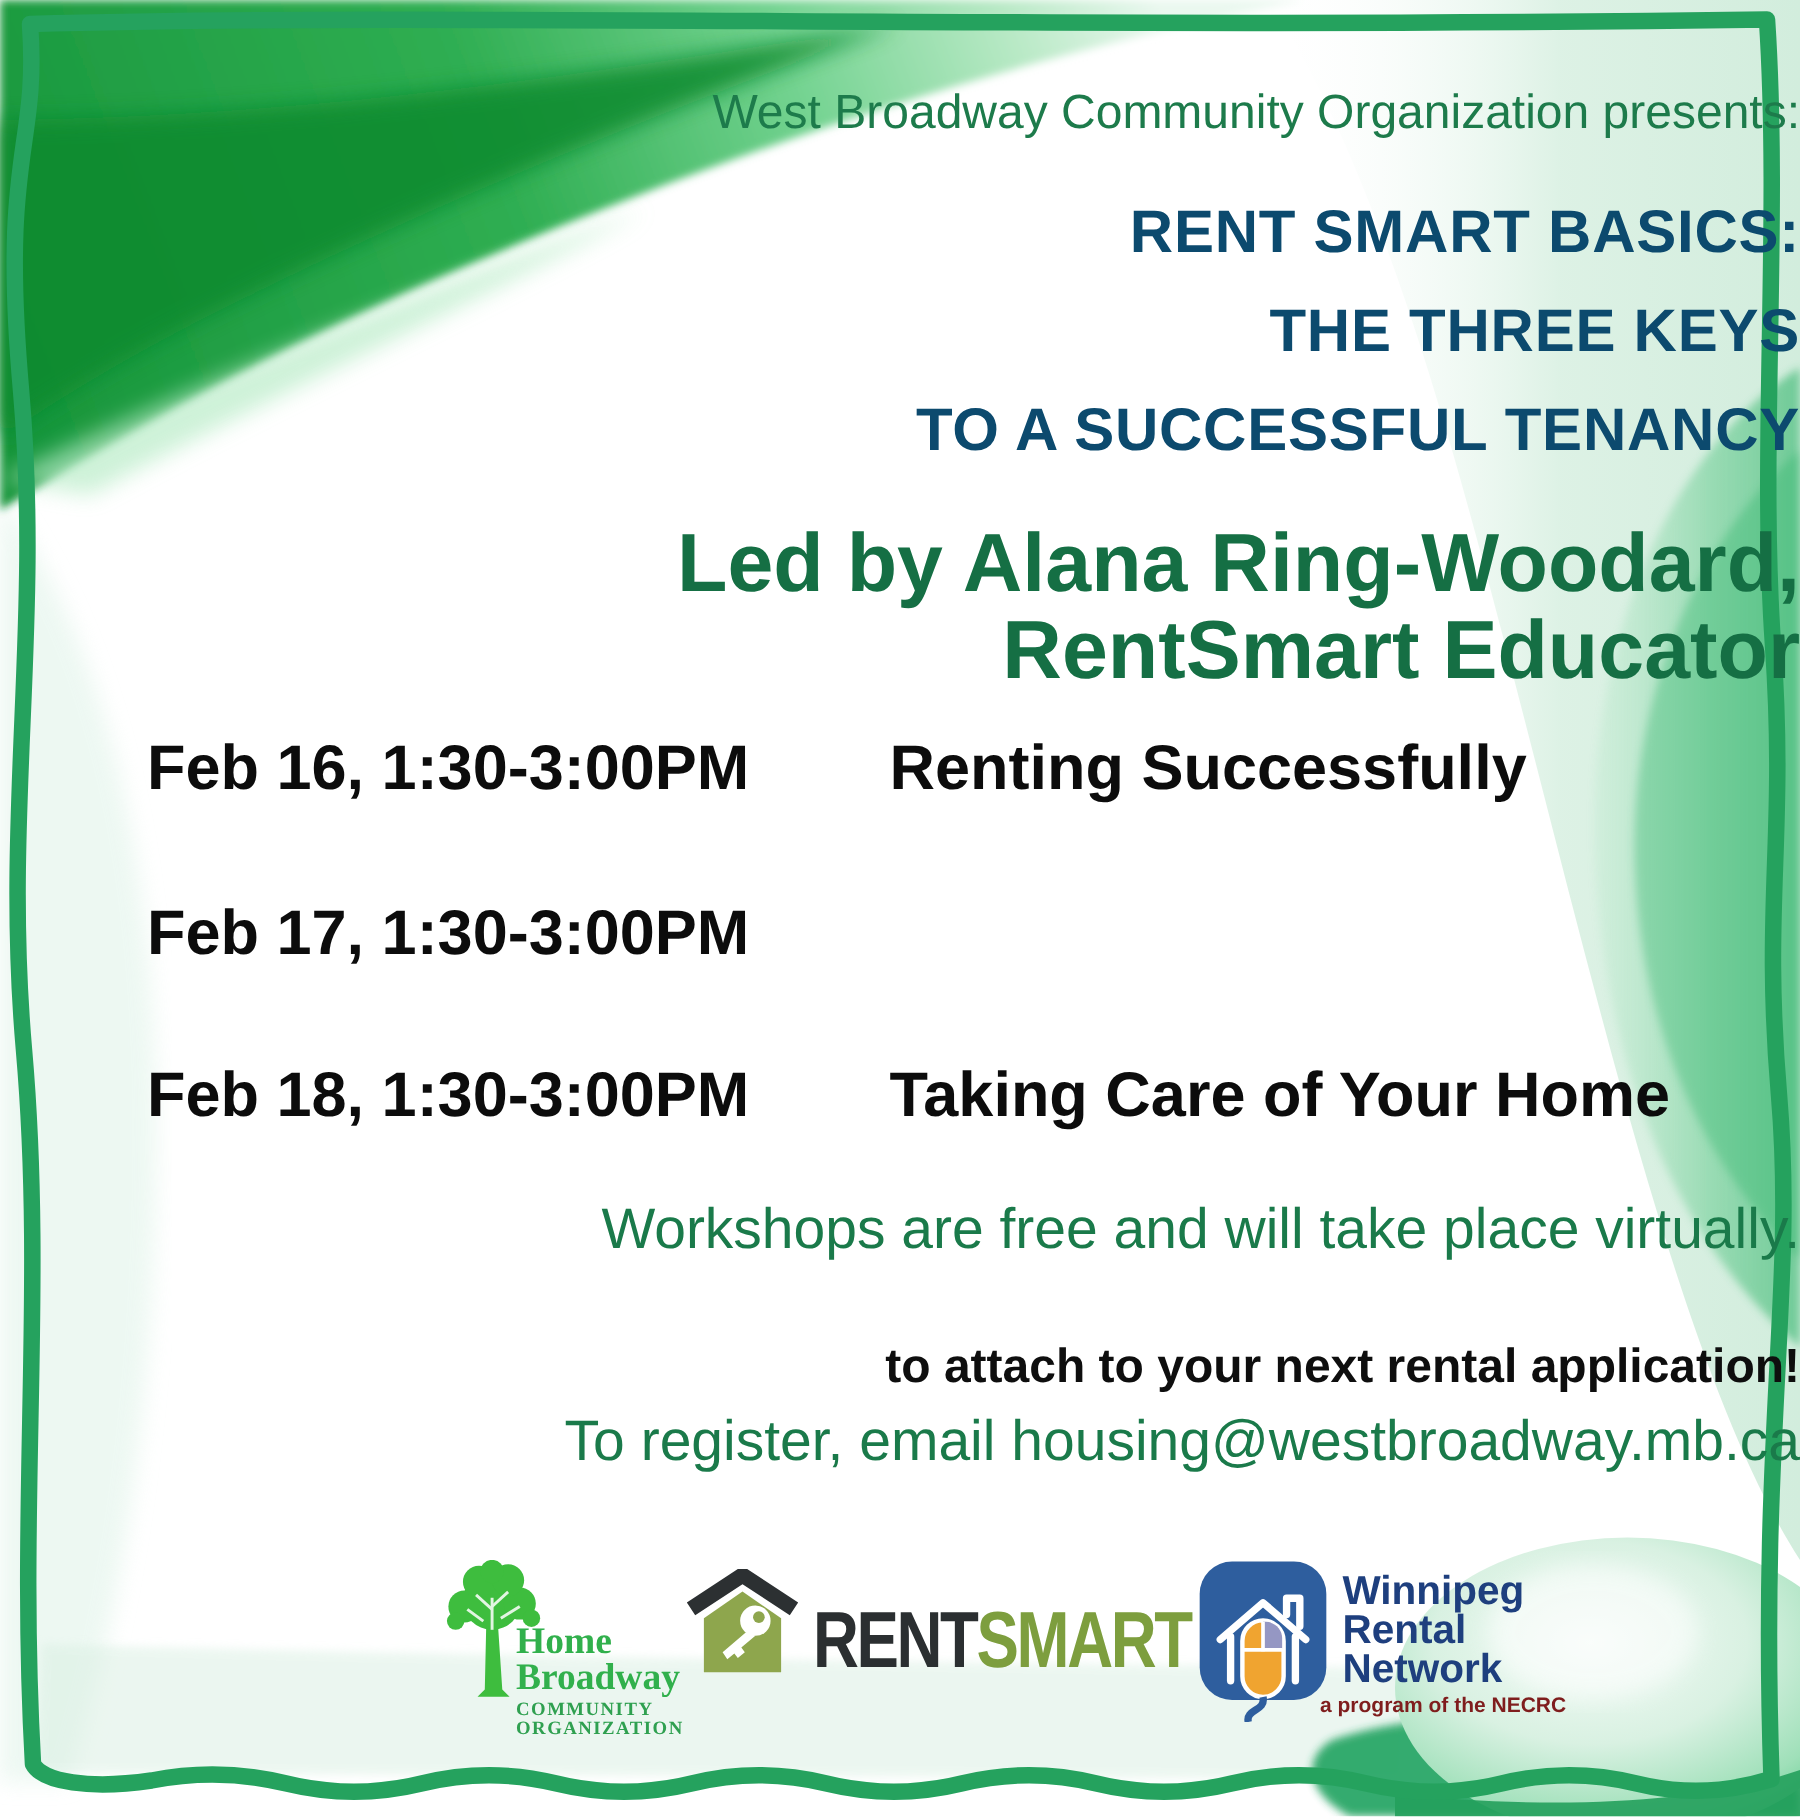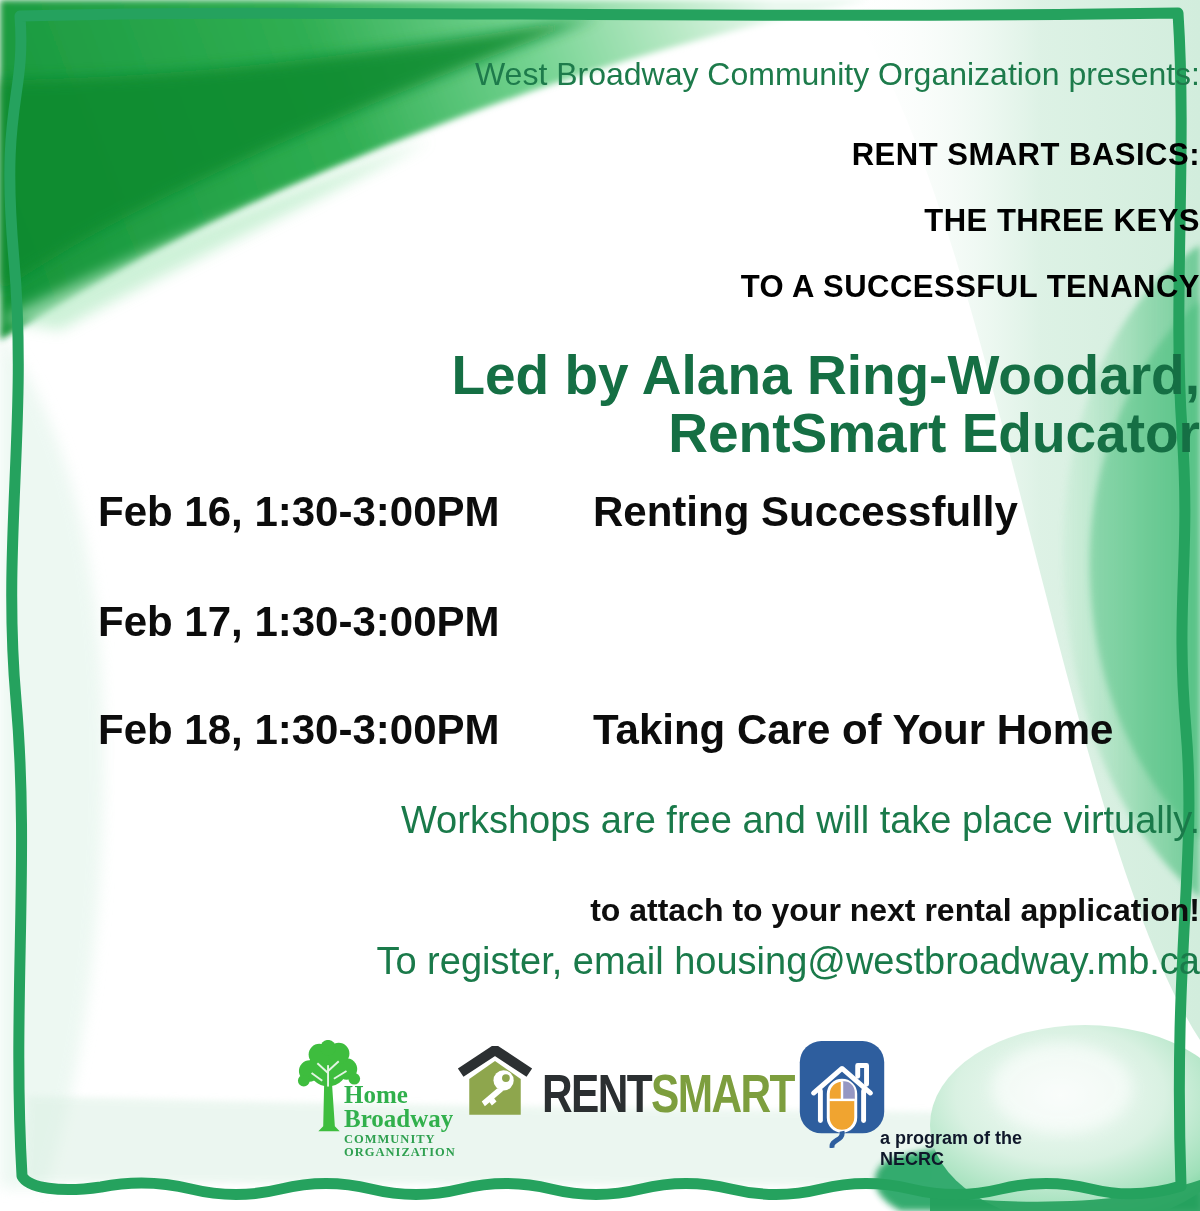--- a/index.html
+++ b/index.html
@@ -2,21 +2,21 @@
 <html><head>
 <meta charset="utf-8">
 <style>
   html,body{margin:0;padding:0;background:#fff;}
   #poster{position:relative;width:1200px;height:1211px;background:#ffffff;overflow:hidden;
           font-family:"Liberation Sans",sans-serif;}
   .abs{position:absolute;}
   .ctr{position:absolute;left:0;width:1200px;text-align:right;}
 
   .presents{top:56px;font-size:32px;color:#1d7b4b;}
-  .title{top:122px;font-size:31px;line-height:66px;font-weight:bold;color:#000000;letter-spacing:.5px;}
+  .title{top:122px;font-size:40px;line-height:66px;font-weight:bold;color:#0c4a6e;letter-spacing:.5px;}
   .ledby{top:346px;font-size:55px;line-height:58px;font-weight:bold;color:#156f44;}
 
   .sched-row{position:absolute;left:0;width:1200px;height:54px;font-size:42px;font-weight:bold;
              color:#0c0c0c;white-space:nowrap;}
   .sched-row .date{position:absolute;left:60px;margin-left:38px;}
   .sched-row .session{position:absolute;left:557px;margin-left:36px;}
   .r1{top:488px;} .r2{top:598px;text-align:right;} .r3{top:706px;}
 
   .freeline{top:799px;font-size:38px;color:#1a7a4a;}
   .attend1{top:846px;font-size:38px;font-weight:bold;color:#0e0e0e;}
@@ -36,21 +36,21 @@
   #rs-logo .house{position:absolute;left:0;top:4px;}
   #rs-logo .wordmark{position:absolute;left:86px;top:22px;font-size:53px;font-weight:bold;
                      letter-spacing:-2px;white-space:nowrap;transform:scaleX(.8);transform-origin:left top;
                      line-height:60px;}
   #rs-logo .w1{color:#2b2f31;} #rs-logo .w2{color:#7d9e3e;}
 
   #wrn-logo{left:798px;top:1038px;width:260px;height:115px;}
   #wrn-logo .wrn-icon{position:absolute;left:0;top:2px;}
   #wrn-logo .wrn-name{position:absolute;left:97px;top:9px;font-size:27px;line-height:26px;
                       font-weight:bold;color:#1e3f7e;}
-  #wrn-logo .wrn-tag{position:absolute;left:82px;top:90px;font-size:18px;font-weight:bold;color:#0f172a;}
+  #wrn-logo .wrn-tag{position:absolute;left:82px;top:90px;font-size:14px;font-weight:bold;color:#7f1d1d;}
 
   svg{display:block;}
 </style>
 </head>
 <body>
 
 <div id="poster">
 
   <svg class="abs" style="left:0;top:0" width="1200" height="1211" viewBox="0 0 1200 1211">
     <defs>
@@ -203,16 +203,21 @@
         <path d="M 66 52 L 66 82"></path>
       </g>
       <rect x="30" y="41" width="28" height="52" rx="14" fill="#f0a430" stroke="#ffffff" stroke-width="3"></rect>
       <path d="M 44 42 L 46 42 C 52 42 57 47 57 53 L 57 60 L 44 60 Z" fill="#9597c3"></path>
       <g stroke="#ffffff" stroke-width="2.5" fill="none">
         <path d="M 44 42 L 44 62"></path>
           <path d="M 31 61 L 57 61"></path>
       </g>
       <path d="M 44 93 C 46 103 32 101 34 110" stroke="#2e5e9e" stroke-width="5" fill="none"></path>
     </svg>
+    <div class="wrn-name">
+      <div>Winnipeg</div>
+      <div>Rental</div>
+      <div>Network</div>
+    </div>
     <div class="wrn-tag">a program of the NECRC</div>
   </div>
 
 </div>
 
 </body></html>

